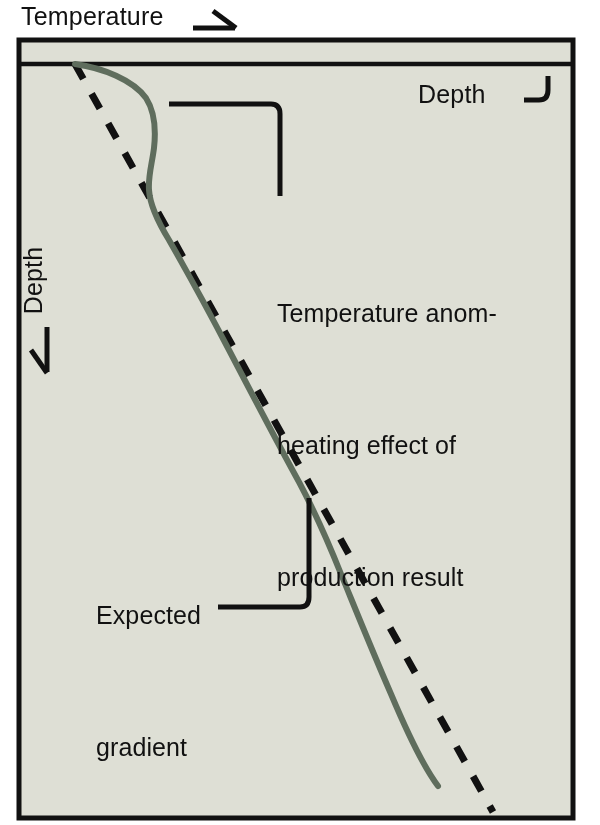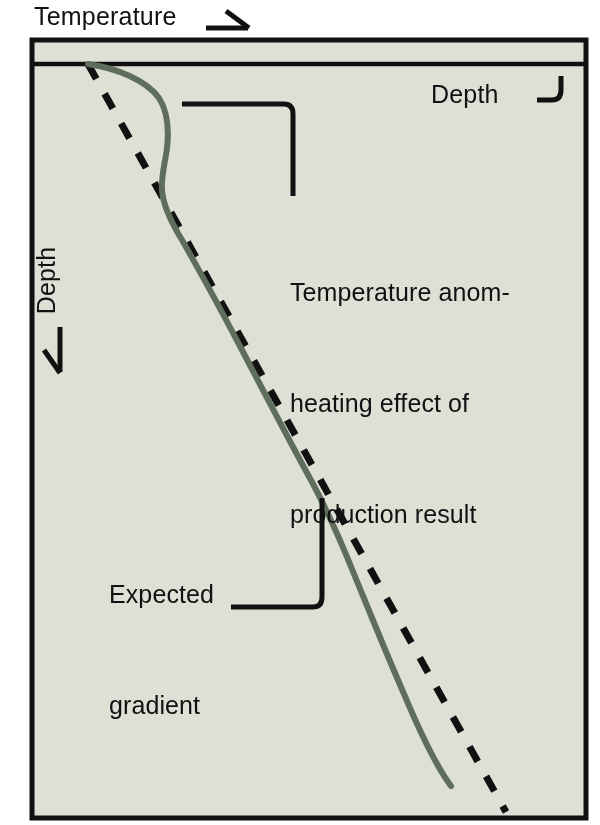--- a/index.html
+++ b/index.html
@@ -11,21 +11,21 @@
   body {
     width: 600px;
     height: 825px;
     position: relative;
     overflow: hidden;
     font-family: "Liberation Sans", sans-serif;
   }
 
   #figure-root {
     position: absolute;
-    left: 16px;
+    left: 3px;
     top: 0;
     width: 528px;
     height: 825px;
   }
 
   #figure-svg {
     position: absolute;
     left: 0;
     top: 0;
     width: 600px;
@@ -74,21 +74,21 @@
   }
 
   #gradient-annotation {
     left: 93px;
     top: 502px;
     font-size: 25px;
     line-height: 37px;
     letter-spacing: 0.1px;
   }
 
-  .ann-line { display: block; }
+  .ann-line { display: block; margin-top: 21px; }
 </style>
 </head>
 <body>
 
 <div id="figure-root">
 
   <svg id="figure-svg" viewBox="0 0 600 825">
 
     <rect x="16" y="40" width="554" height="778" fill="#dedfd5" stroke="#111111" stroke-width="5"></rect>
 

